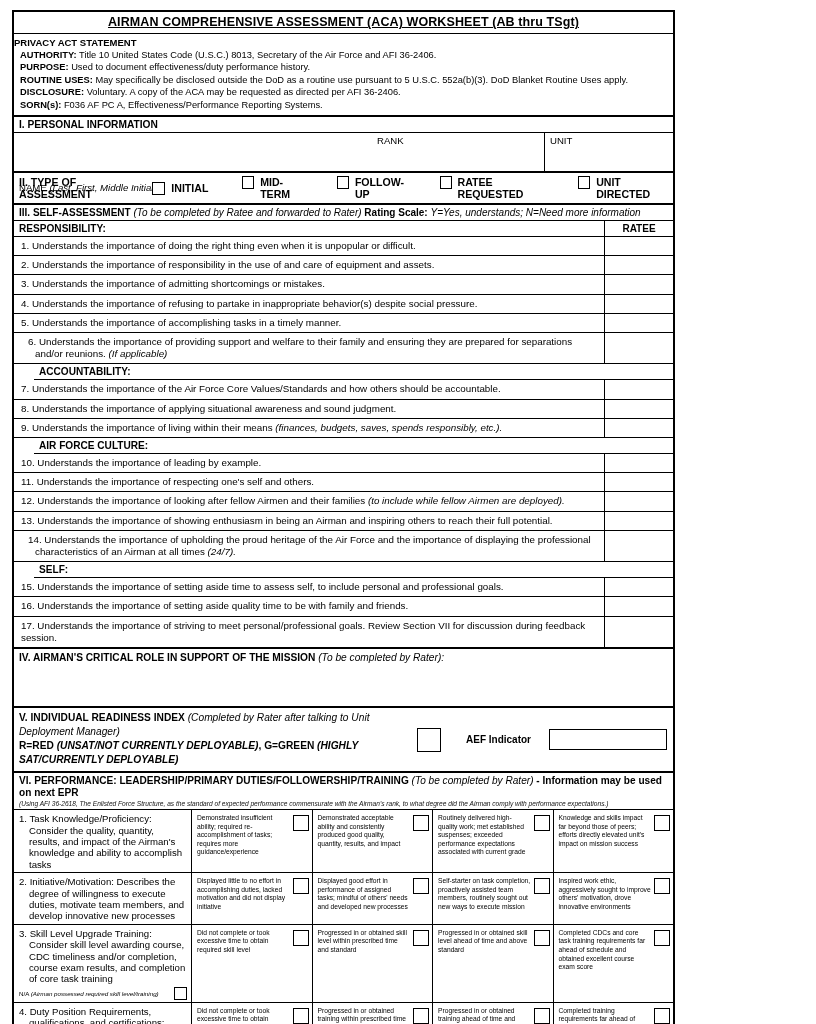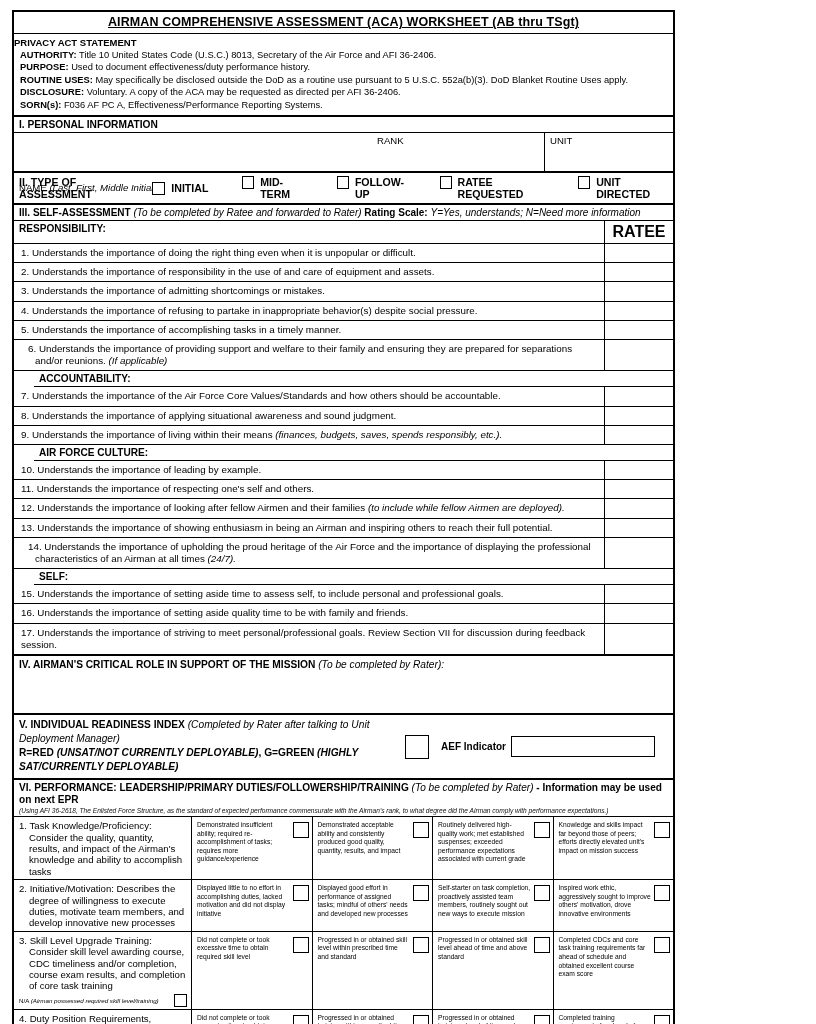--- a/index.html
+++ b/index.html
@@ -37,38 +37,38 @@
   .toa{display:flex;align-items:center;padding:3px 4px 3px 5px;font-size:10.6px;font-weight:bold;}
   .toa .opt{display:flex;align-items:flex-start;}
   .cbx{display:inline-block;width:13px;height:13px;border:1.6px solid #000;background:#fff;box-sizing:border-box;}
   .toa .cbx{margin-right:6px;}
 
   
   .sa-head{font-size:10px;font-weight:bold;padding:2px 5px;}
   .sa-head .nrm-it{font-weight:normal;font-style:italic;}
   .grp{display:flex;}
   .grp .lab{flex:1;font-size:10.1px;font-weight:bold;padding:2px 5px;}
-  .grp .rat{flex:0 0 68px;border-left:1.2px solid #000;font-size:16px;font-weight:bold;text-align:center;padding:2px 0;}
+  .grp .rat{flex:0 0 68px;border-left:1.2px solid #000;font-size:10px;font-weight:bold;text-align:center;padding:2px 0;}
   .q{display:flex;}
   .q .txt{flex:1;font-size:9.8px;padding:3px 5px 3px 7px;line-height:12.2px;}
   .q .txt i{font-style:italic;}
   .q .box{flex:0 0 68px;border-left:1.2px solid #000;}
   .q .ind{display:block;padding-left:14px;text-indent:-7px;}
   .grpfull{font-size:10.1px;font-weight:bold;padding:2px 5px;margin-left:20px;}
 
   
   .s4{font-size:10.2px;font-weight:bold;padding:3px 5px;}
   .s4 .it{font-style:italic;}
   .s4-body{height:40px;}
 
   
   .s5{display:flex;align-items:stretch;}
   .s5-l{flex:1;padding:3px 5px 4px 5px;font-size:10.2px;line-height:14px;font-weight:bold;}
   .s5-l .it{font-style:italic;}
-  .s5-r{flex:0 0 258px;display:flex;align-items:center;justify-content:flex-start;padding-right:18px;}
+  .s5-r{flex:0 0 258px;display:flex;align-items:center;justify-content:flex-start;padding-right:6px;gap:13px;}
   .s5-box{width:22px;height:22px;border:1.5px solid #000;margin:0 12px 0 8px;}
   .s5-lbl{font-size:10px;font-weight:bold;margin-right:5px;}
   .s5-field{flex:1;height:19px;border:1.5px solid #000;}
 
   
   .s6{font-size:10.1px;font-weight:bold;padding:2px 5px 0 5px;line-height:12px;}
   .s6 .it{font-style:italic;}
   .s6-sub{font-size:6.6px;font-style:italic;padding:1px 5px 2px 5px;color:#111;}
 
   .prow{display:flex;border-top:1.6px solid #000;}

